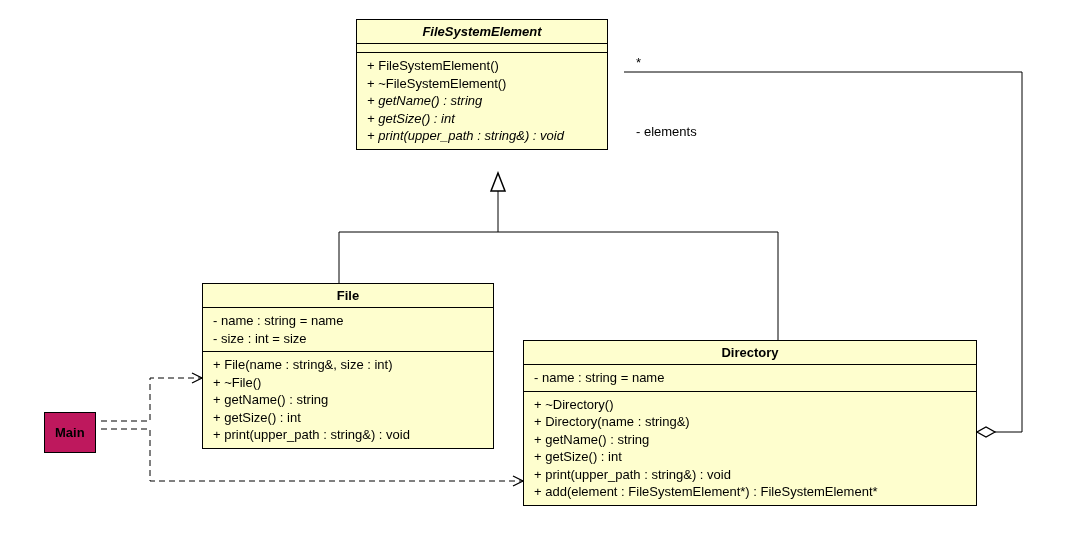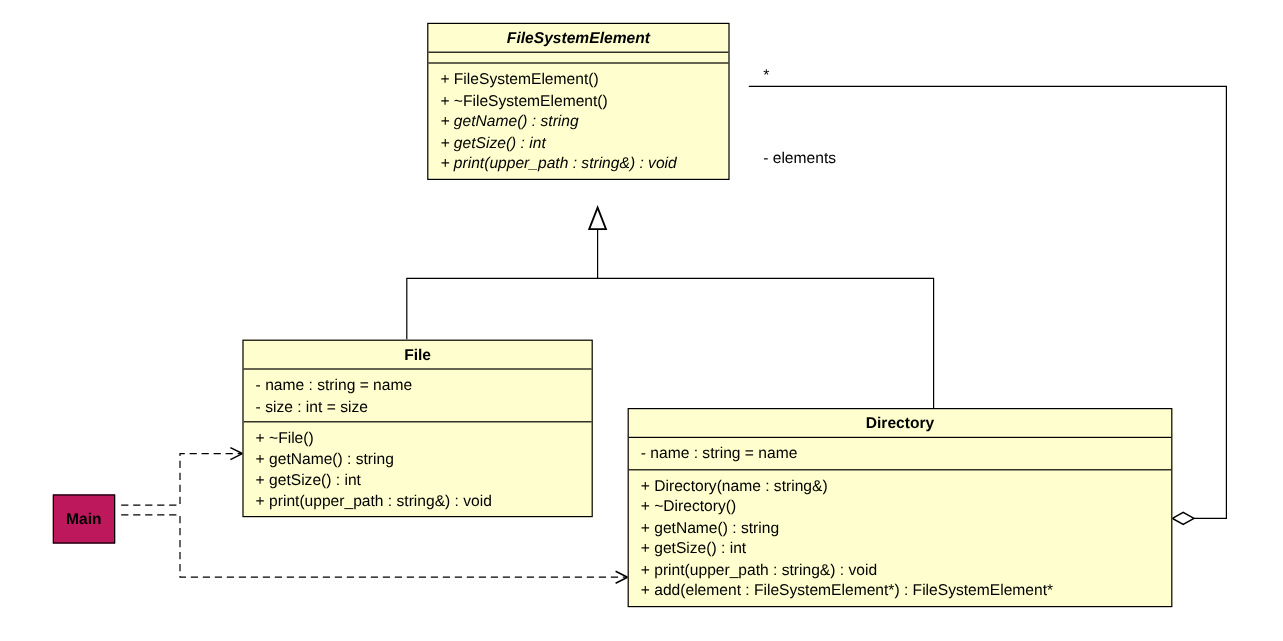--- a/index.html
+++ b/index.html
@@ -88,35 +88,36 @@
   </div>
 </div>
 
 <div class="uml-class" style="left:202px; top:283px; width:292px;">
   <div class="uml-header"><span>File</span></div>
   <div class="uml-section">
     <div class="uml-row">- name : string = name</div>
     <div class="uml-row">- size : int = size</div>
   </div>
   <div class="uml-section">
+    <div class="uml-row">+ File(name : string&amp;, size : int)</div>
     <div class="uml-row">+ ~File()</div>
     <div class="uml-row">+ getName() : string</div>
     <div class="uml-row">+ getSize() : int</div>
     <div class="uml-row">+ print(upper_path : string&amp;) : void</div>
   </div>
 </div>
 
 <div class="uml-class" style="left:523px; top:340px; width:454px;">
   <div class="uml-header"><span>Directory</span></div>
   <div class="uml-section">
     <div class="uml-row">- name : string = name</div>
   </div>
   <div class="uml-section">
+    <div class="uml-row">+ ~Directory()</div>
     <div class="uml-row">+ Directory(name : string&amp;)</div>
-    <div class="uml-row">+ ~Directory()</div>
     <div class="uml-row">+ getName() : string</div>
     <div class="uml-row">+ getSize() : int</div>
     <div class="uml-row">+ print(upper_path : string&amp;) : void</div>
     <div class="uml-row">+ add(element : FileSystemElement*) : FileSystemElement*</div>
   </div>
 </div>
 
 <div class="uml-simple" style="left:44px; top:412px;">
   <span>Main</span>
 </div>

